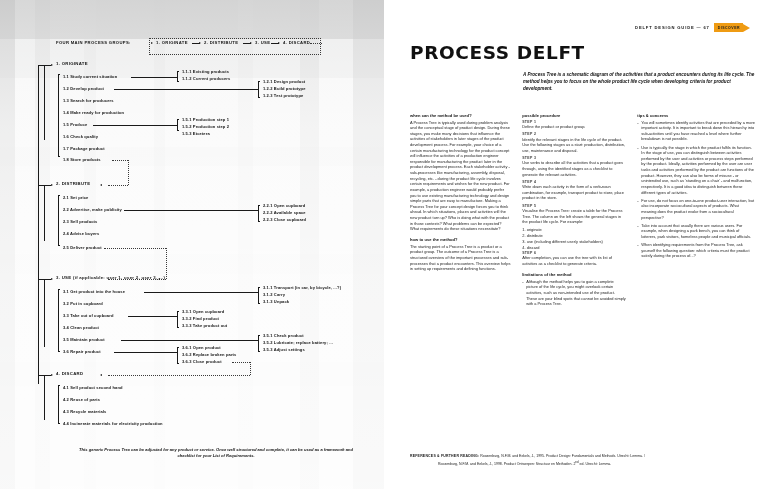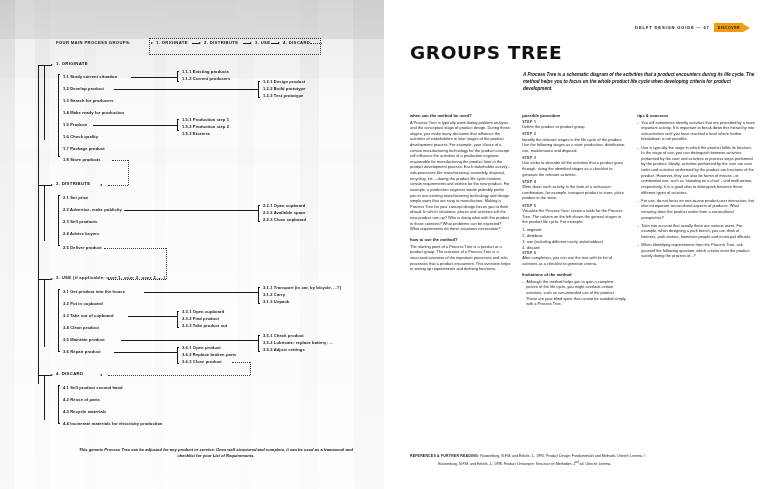--- a/index.html
+++ b/index.html
@@ -445,21 +445,21 @@
     <div class="rp-header">
       <div class="rp-guide">DELFT DESIGN GUIDE — 67</div>
       <div class="tab-wrap">
         <div class="tab-body">
           <span>DISCOVER</span>
         </div>
         <div class="tab-arrow"></div>
       </div>
     </div>
 
-    <h1 class="rp-title">GROUPS TREE</h1>
+    <h1 class="rp-title">PROCESS DELFT</h1>
 
     <p class="rp-intro">A Process Tree is a schematic diagram of the activities that a product encounters during its life cycle. The method helps you to focus on the whole product life cycle when developing criteria for product development.</p>
 
     <div class="cols">
 
       <div class="col c1">
         <h4>when can the method be used?</h4>
         <p>A Process Tree is typically used during problem analysis and the conceptual stage of product design. During these stages, you make many decisions that influence the activities of stakeholders in later stages of the product development process. For example, your choice of a certain manufacturing technology for the product concept will influence the activities of a production engineer responsible for manufacturing the product later in the product development process. Each stakeholder activity - sub-processes like manufacturing, assembly, disposal, recycling, etc. - during the product life cycle involves certain requirements and wishes for the new product. For example, a production engineer would probably prefer you to use existing manufacturing technology and design simple parts that are easy to manufacture. Making a Process Tree for your concept design forces you to think ahead. In which situations, places and activities will the new product turn up? Who is doing what with the product in those contexts? What problems can be expected? What requirements do these situations necessitate?</p>
         <h4 class="sec-gap">how to use the method?</h4>
         <p>The starting point of a Process Tree is a product or a product group. The outcome of a Process Tree is a structured overview of the important processes and sub-processes that a product encounters. This overview helps in setting up requirements and defining functions.</p>

